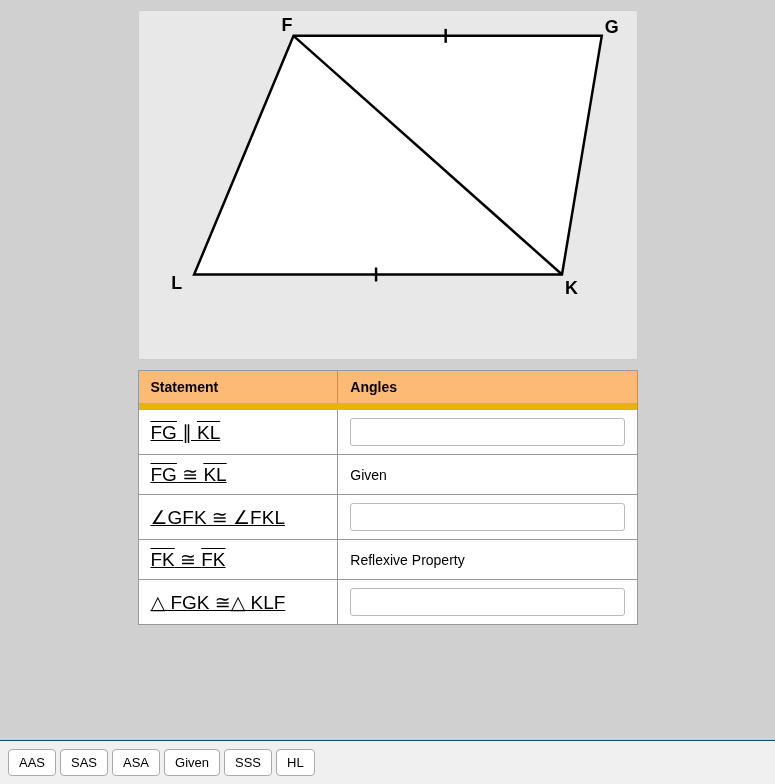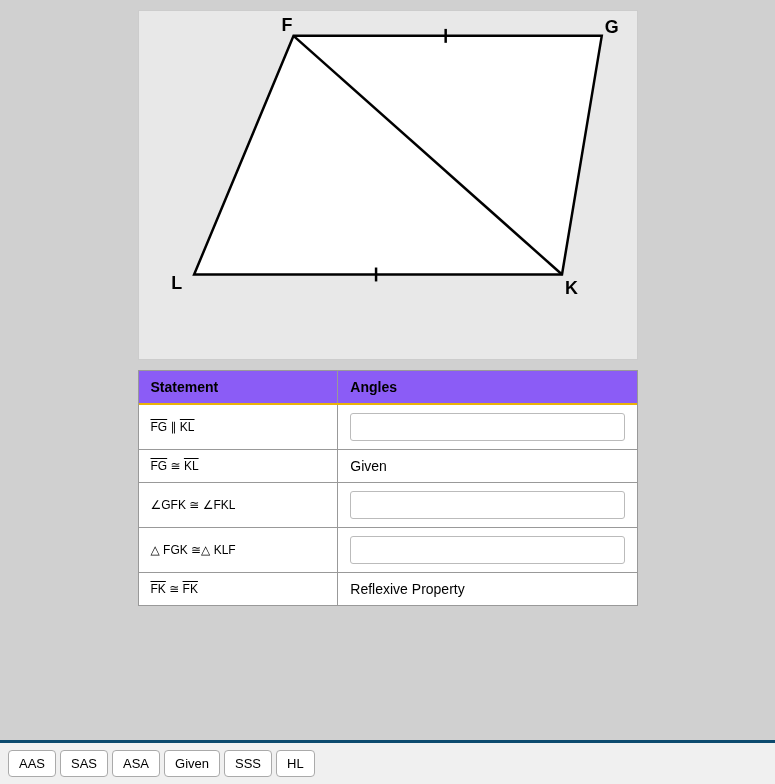--- a/index.html
+++ b/index.html
@@ -41,26 +41,26 @@
       width: 500px;
       margin-bottom: 16px;
     }
 
     .proof-table {
       width: 100%;
       border-collapse: collapse;
     }
 
     .proof-table th {
-      background: #8b5cf6;
+      background: #fdba74;
       text-align: left;
       padding: 8px 12px;
       font-weight: bold;
       font-size: 14px;
-      border-bottom: 2px solid #eab308;
+      border-bottom: 7px solid #eab308;
       border-right: 1px solid #999;
     }
 
     .proof-table th:last-child {
       border-right: none;
     }
 
     .proof-table td {
       padding: 8px 12px;
       font-size: 14px;
@@ -72,21 +72,22 @@
     .proof-table td:last-child {
       border-right: none;
     }
 
     .proof-table tr:last-child td {
       border-bottom: none;
     }
 
     .proof-table td.statement-cell {
       width: 200px;
-      font-size: 12px;
+      font-size: 19px;
+      text-decoration: underline;
     }
 
     .proof-table td.reason-cell {
       width: 300px;
     }
 
     .reason-input {
       width: 100%;
       height: 28px;
       border: 1px solid #bbb;
@@ -106,21 +107,21 @@
       position: absolute;
       bottom: 0;
       left: 0;
       width: 100%;
       height: 44px;
       background: #f0f0f0;
       display: flex;
       align-items: center;
       padding: 0 8px;
       gap: 4px;
-      border-top: 3px solid #0c4a6e;
+      border-top: 1px solid #0c4a6e;
     }
 
     .tool-btn {
       padding: 5px 10px;
       background: white;
       border: 1px solid #aaa;
       border-radius: 4px;
       font-size: 13px;
       cursor: pointer;
       white-space: nowrap;
@@ -166,26 +167,26 @@
           </tr>
           <tr>
             <td class="statement-cell"><span class="overline">FG</span> ≅ <span class="overline">KL</span></td>
             <td class="reason-cell">Given</td>
           </tr>
           <tr>
             <td class="statement-cell">∠GFK ≅ ∠FKL</td>
             <td class="reason-cell"><input type="text" class="reason-input" style=""></td>
           </tr>
           <tr>
+            <td class="statement-cell"><span class="overline">FK</span> ≅ <span class="overline">FK</span></td>
+            <td class="reason-cell">Reflexive Property</td>
+          </tr>
+          <tr>
             <td class="statement-cell">△ FGK ≅△ KLF</td>
             <td class="reason-cell"><input type="text" class="reason-input" style=""></td>
-          </tr>
-          <tr>
-            <td class="statement-cell"><span class="overline">FK</span> ≅ <span class="overline">FK</span></td>
-            <td class="reason-cell">Reflexive Property</td>
           </tr>
         </tbody>
     </table>
   </div>
 
 </div>
 
 <div class="bottom-toolbar">
 <button class="tool-btn">AAS</button>
     <button class="tool-btn">SAS</button>

